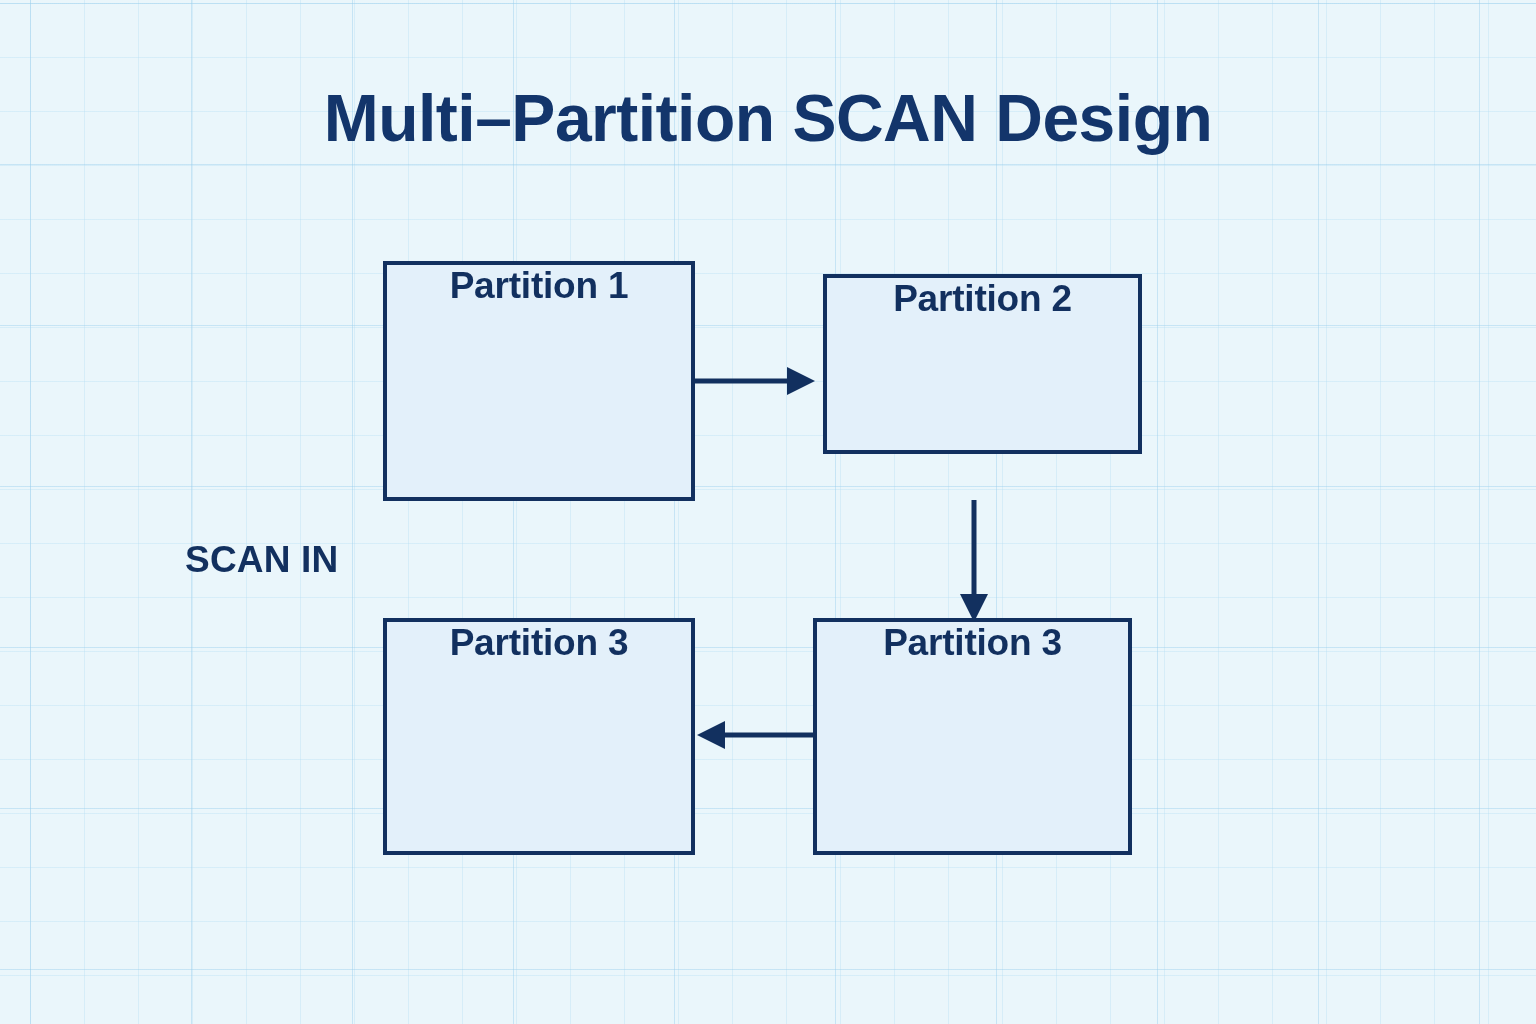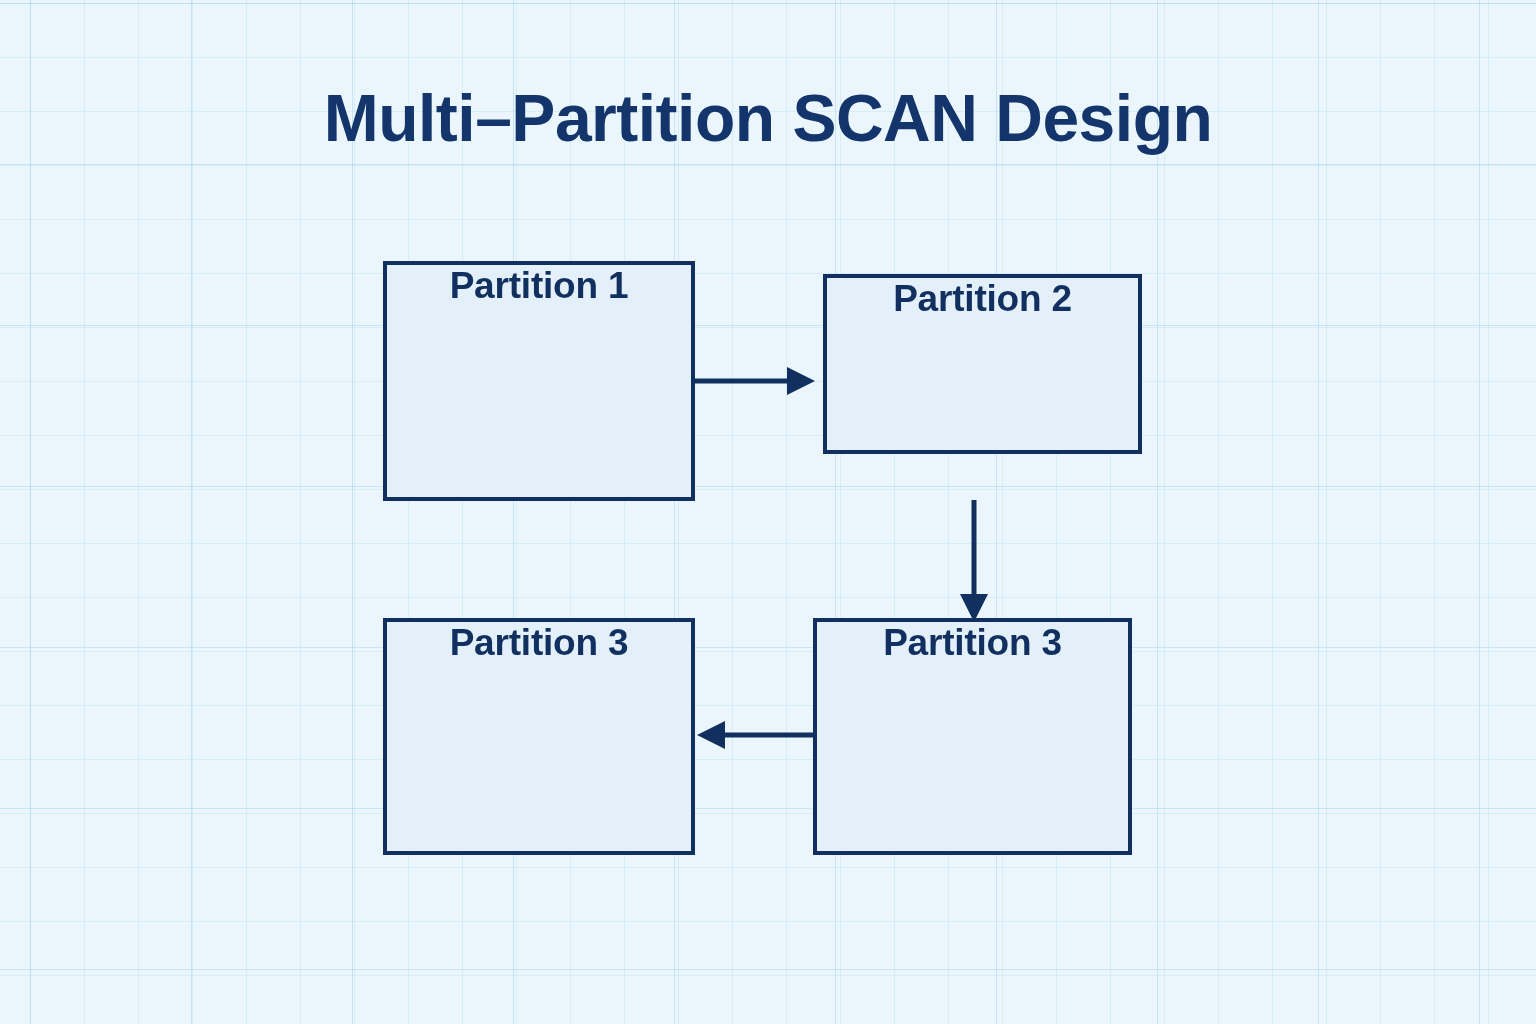--- a/index.html
+++ b/index.html
@@ -127,15 +127,16 @@
   <svg class="edge-svg" id="edge-p2-to-p3" viewBox="0 0 42 122">
     <line class="edge-line" x1="21" y1="0" x2="21" y2="98"></line>
     <polygon class="edge-head" points="7,94 35,94 21,122"></polygon>
   </svg>
 
   <svg class="edge-svg" id="edge-p3r-to-p3l" viewBox="0 0 118 42">
     <line class="edge-line" x1="118" y1="21" x2="26" y2="21"></line>
     <polygon class="edge-head" points="0,21 28,7 28,35"></polygon>
   </svg>
 
+  <div class="scan-label" id="scan-in-label">SCAN IN</div>
 
 
 </div>
 
 </body></html>

